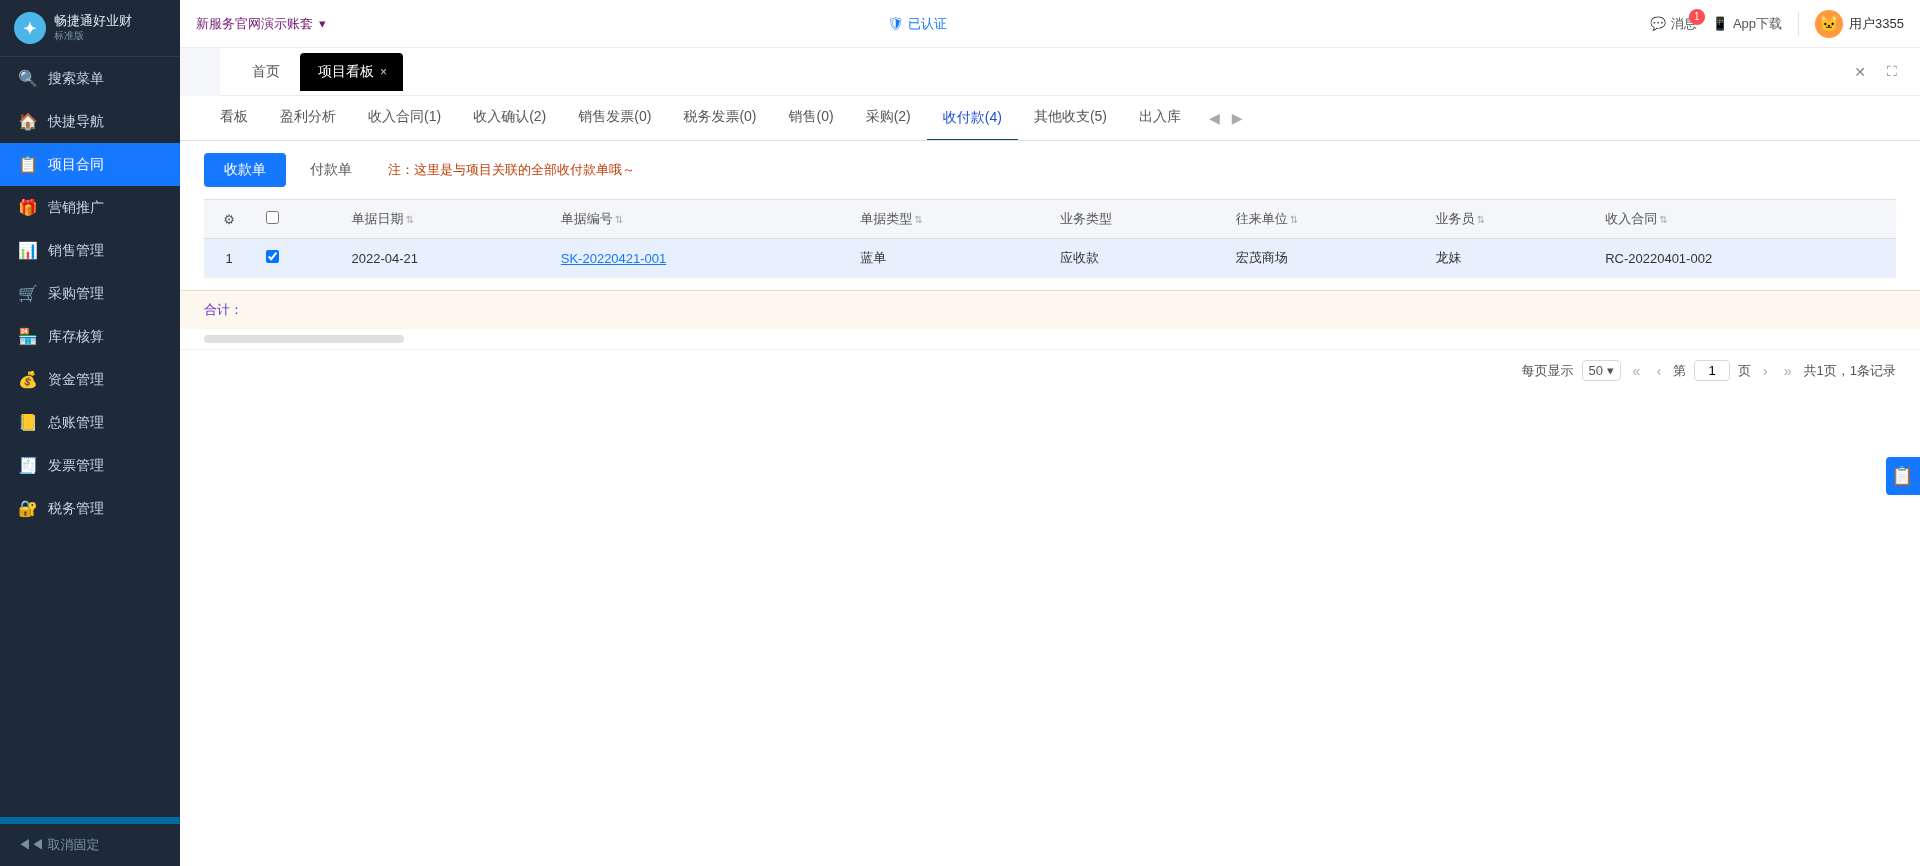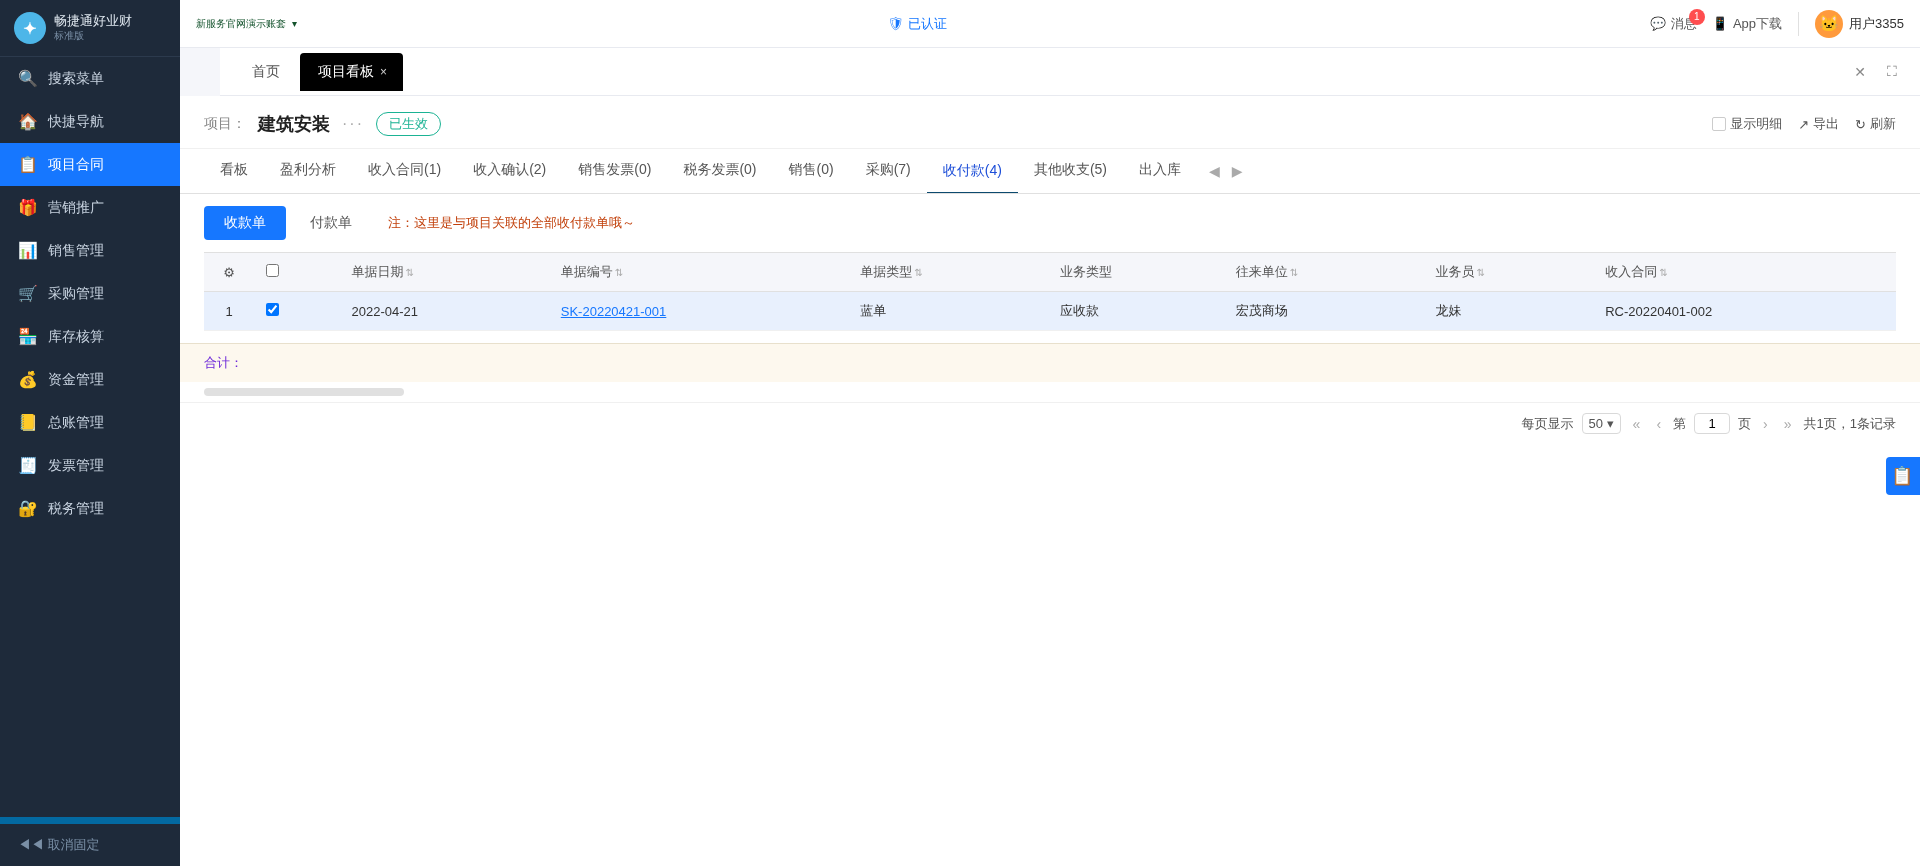--- a/index.html
+++ b/index.html
@@ -59,21 +59,21 @@
       background: white;
       border-bottom: 1px solid #e8eaf0;
       display: flex;
       align-items: center;
       padding: 0 16px;
       height: 48px;
       gap: 12px;
     }
     .topbar-account {
       display: flex; align-items: center; gap: 6px;
-      color: #14532d; font-size: 10px; flex: 1;
+      color: #701a75; font-size: 13px; flex: 1;
     }
     .topbar-certified {
       display: flex; align-items: center; gap: 4px;
       color: #1677ff; font-size: 13px;
     }
     .topbar-right {
       display: flex; align-items: center; gap: 16px;
     }
     .topbar-msg {
       display: flex; align-items: center; gap: 4px;
@@ -324,50 +324,30 @@
     </div>
     <div style="flex:1"></div>
     <div class="tabs-window-btns">
       <div class="window-btn">✕</div>
       <div class="window-btn">⛶</div>
     </div>
   </div>
 
   <div class="page-content">
 
-    <div class="project-header">
-      <span style="color:#888;font-size:14px;">项目：</span>
-      <span style="font-size:18px;font-weight:bold;color:#222;">建筑安装</span>
-      <span style="color:#aaa;cursor:pointer;font-size:16px;letter-spacing:2px;">···</span>
-      <span class="project-status">已生效</span>
-      <div class="project-header-right">
-        <label class="checkbox-label">
-          <div class="checkbox-box"></div>
-          <span>显示明细</span>
-        </label>
-        <div class="project-action">
-          <span>↗</span>
-          <span>导出</span>
-        </div>
-        <div class="project-action">
-          <span>↻</span>
-          <span>刷新</span>
-        </div>
-      </div>
-    </div>
 
     <div class="sub-tabs">
       <div class="sub-tab">看板</div>
       <div class="sub-tab">盈利分析</div>
       <div class="sub-tab">收入合同(1)</div>
       <div class="sub-tab">收入确认(2)</div>
       <div class="sub-tab">销售发票(0)</div>
       <div class="sub-tab">税务发票(0)</div>
       <div class="sub-tab">销售(0)</div>
-      <div class="sub-tab">采购(7)</div>
+      <div class="sub-tab">采购(2)</div>
       <div class="sub-tab active">收付款(4)</div>
       <div class="sub-tab">其他收支(5)</div>
       <div class="sub-tab">出入库</div>
       <div class="sub-tab-nav">
         <span class="sub-tab-nav-btn">◀</span>
         <span class="sub-tab-nav-btn">▶</span>
       </div>
     </div>
 
     <div class="inner-tabs">

